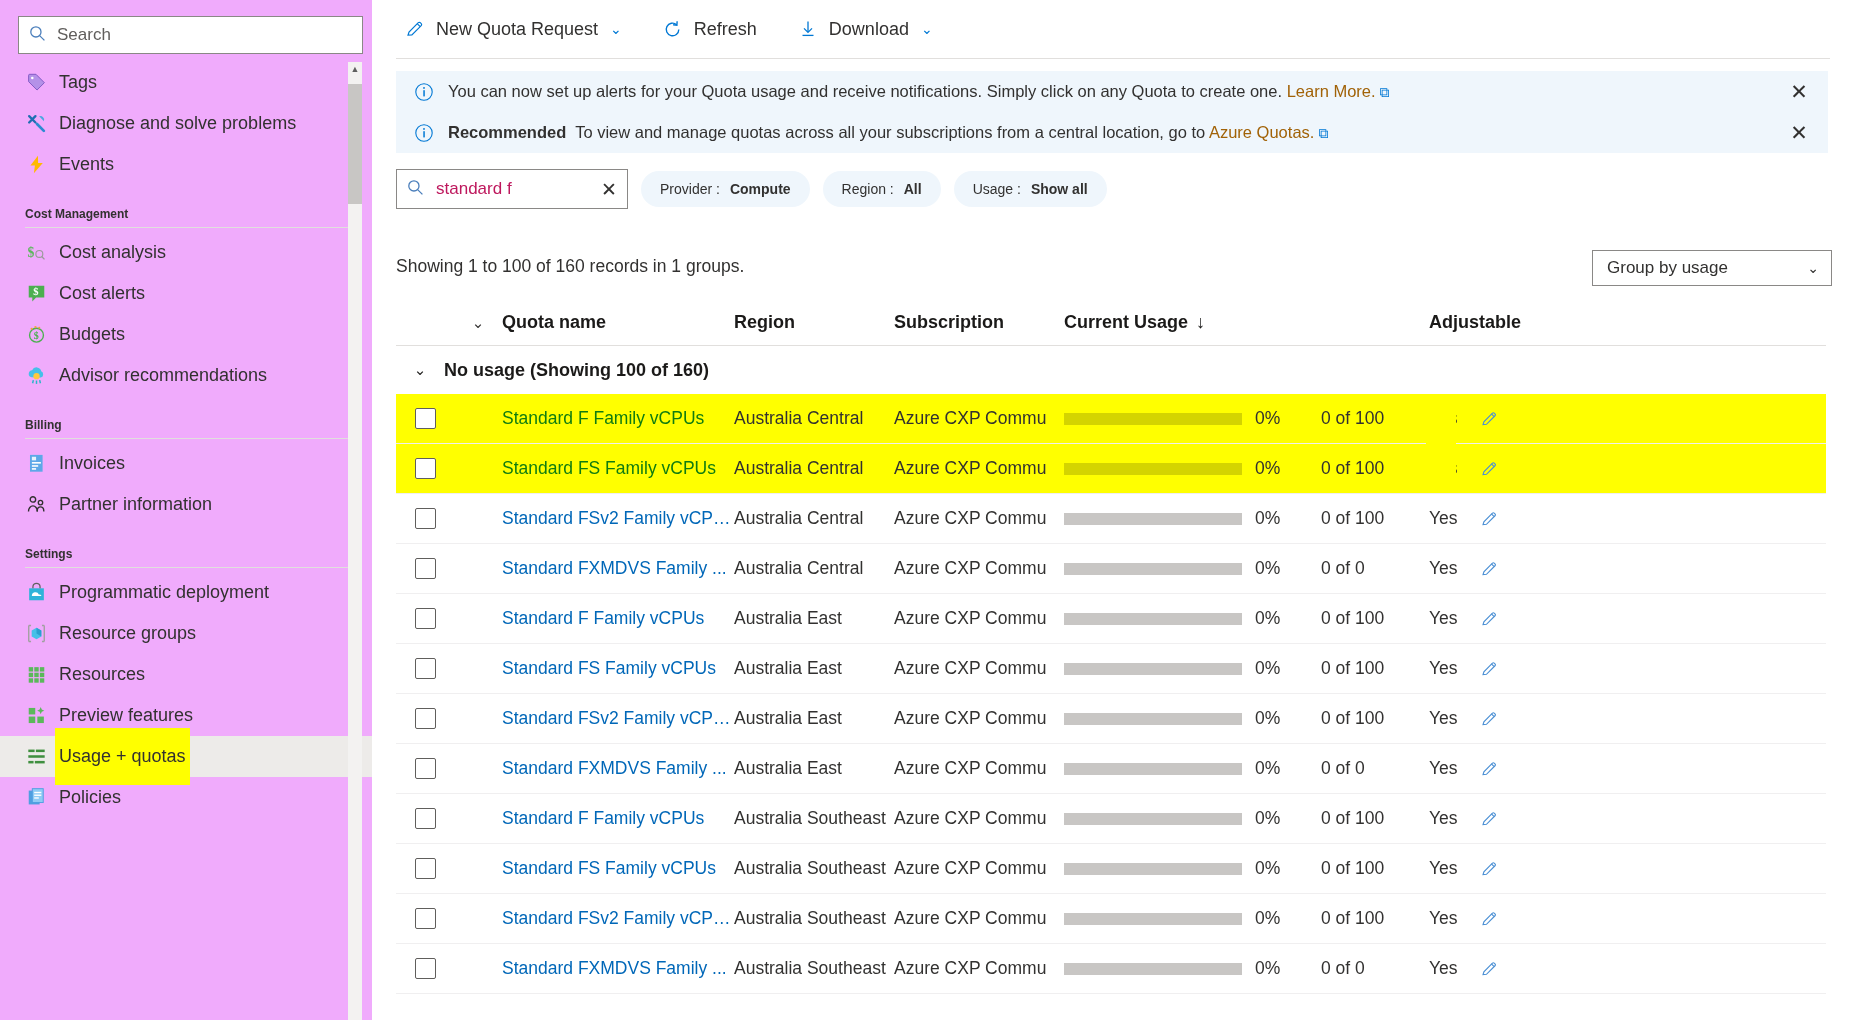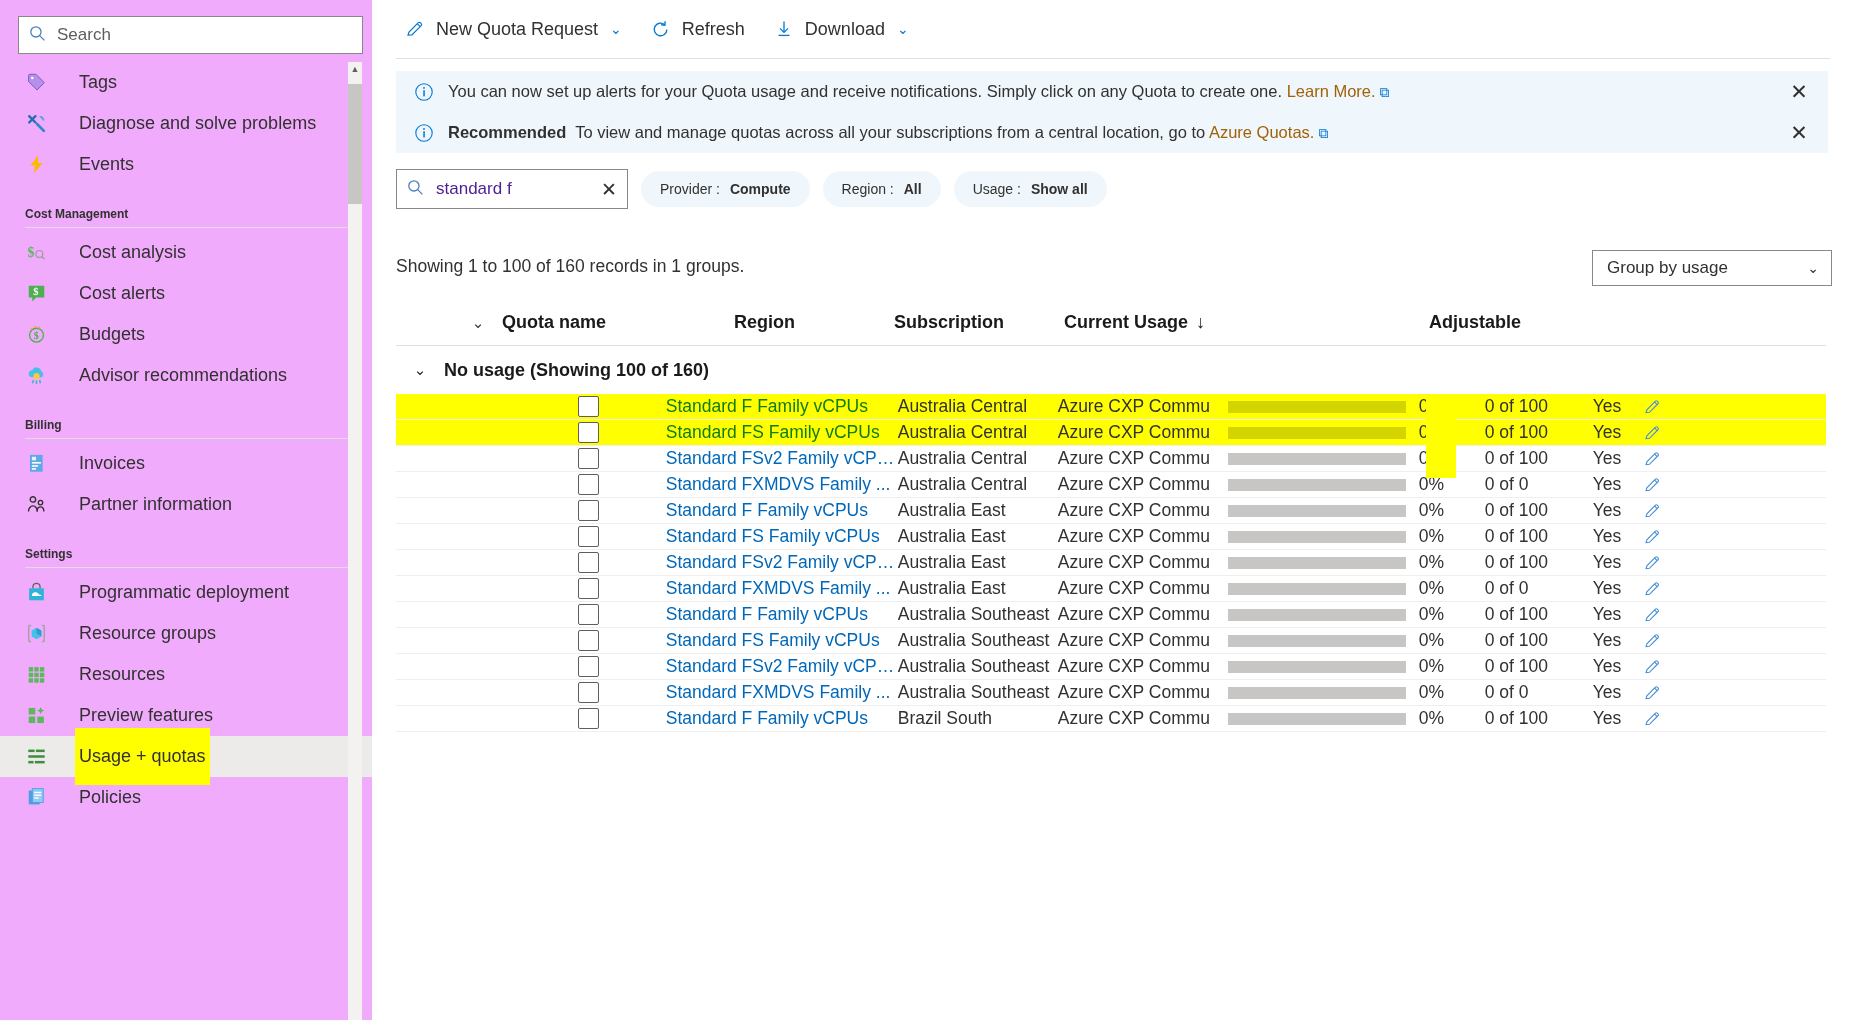--- a/index.html
+++ b/index.html
@@ -42,21 +42,21 @@
   }
 
   .nav-scroll {
     position: absolute; left: 0; top: 62px;
     width: 372px; height: 958px;
     overflow: hidden;
   }
   .nav-list { padding: 0; margin: 0; list-style: none; }
 
   .nav-item {
-    display: flex; align-items: center; gap: 32px;
+    display: flex; align-items: center; gap: 12px;
     height: 41px; padding-left: 25px;
     font-size: 18px; color: #323130;
     cursor: pointer; white-space: nowrap;
     position: relative;
   }
   .nav-item.selected { background: #edebe9; }
   .nav-item .hl { background: #ffff00; padding: 18px 4px; margin-left: -4px; }
   .nav-icon { width: 22px; height: 22px; flex: 0 0 22px;
               display: flex; align-items: center; justify-content: center; }
   .nav-icon svg { display: block; }
@@ -80,21 +80,21 @@
     width: 14px; height: 120px; background: #c8c6c4;
   }
 
   
   .main {
     position: relative; flex: 1 1 auto; height: 1020px;
     background: #ffffff; overflow: hidden;
   }
 
   .toolbar {
-    display: flex; align-items: center; gap: 4px;
+    display: flex; align-items: center; gap: 16px;
     height: 58px; padding-left: 20px;
   }
   .tb-btn {
     display: flex; align-items: center; gap: 10px;
     height: 40px; padding: 0 12px;
     font-size: 18px; color: #323130; cursor: pointer;
     white-space: nowrap;
   }
   .tb-btn .chev { font-size: 14px; color: #0078d4; margin-left: 2px; }
   .tb-ico { width: 22px; height: 22px; flex: 0 0 22px; display: flex; align-items: center; justify-content: center; }
@@ -125,21 +125,21 @@
   .filter-row {
     display: flex; align-items: center; gap: 13px;
     margin: 16px 0 0 24px; height: 40px;
   }
   .filter-search {
     width: 232px; height: 40px; border: 1px solid #8a8886; background: #fff;
     display: flex; align-items: center; padding: 0 10px; gap: 10px;
   }
   .filter-search input {
     border: none; outline: none; background: transparent; flex: 1 1 auto;
-    font-family: "Liberation Sans", sans-serif; font-size: 17px; color: #4c1d95;
+    font-family: "Liberation Sans", sans-serif; font-size: 17px; color: #be185d;
     min-width: 0;
   }
   .filter-search .clear { color: #323130; font-size: 19px; cursor: pointer; line-height: 1; }
   .pill {
     height: 36px; border-radius: 18px; background: #eff6fc;
     display: flex; align-items: center; padding: 0 19px;
     font-size: 14px; color: #323130; cursor: pointer; white-space: nowrap;
   }
   .pill b { font-weight: bold; margin-left: 5px; }
   .pill .k { margin-right: 5px; }
@@ -180,24 +180,24 @@
     font-size: 18px; font-weight: bold; color: #1b1a19;
     width: 1430px;
   }
   .group-row .caret { flex: 0 0 48px; text-align: center; font-size: 15px; font-weight: normal; }
 
   .rows-viewport {
     position: relative; width: 1500px;
     height: 660px; overflow: hidden;
   }
   .row {
-    display: flex; align-items: center; height: 26px;
+    display: flex; align-items: center; height: 50px;
     border-bottom: 1px solid #f0eff0;
     width: 1430px;
-    font-size: 17.5px; color: #323130; justify-content: center;
+    font-size: 17.5px; color: #323130;
   }
   .row.hl { background: #ffff00; }
   .row .qname { color: #0067b8; cursor: pointer; white-space: nowrap;
                 overflow: hidden; text-overflow: ellipsis; }
   .row.hl .qname { color: #107c10; }
   .row .cell { white-space: nowrap; overflow: hidden; }
   .chk {
     width: 21px; height: 21px; border: 1px solid #605e5c;
     background: #fff; border-radius: 2px; cursor: pointer;
   }

